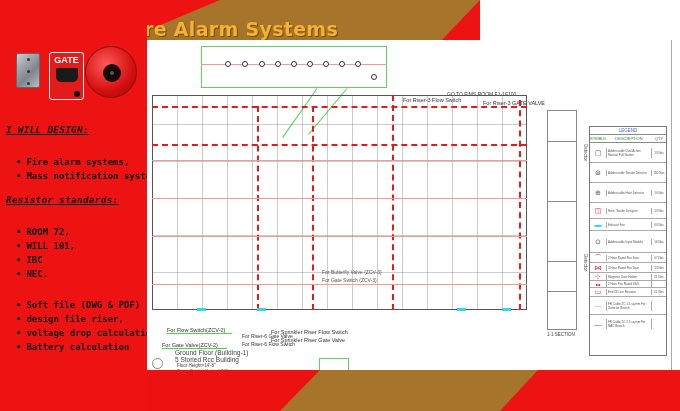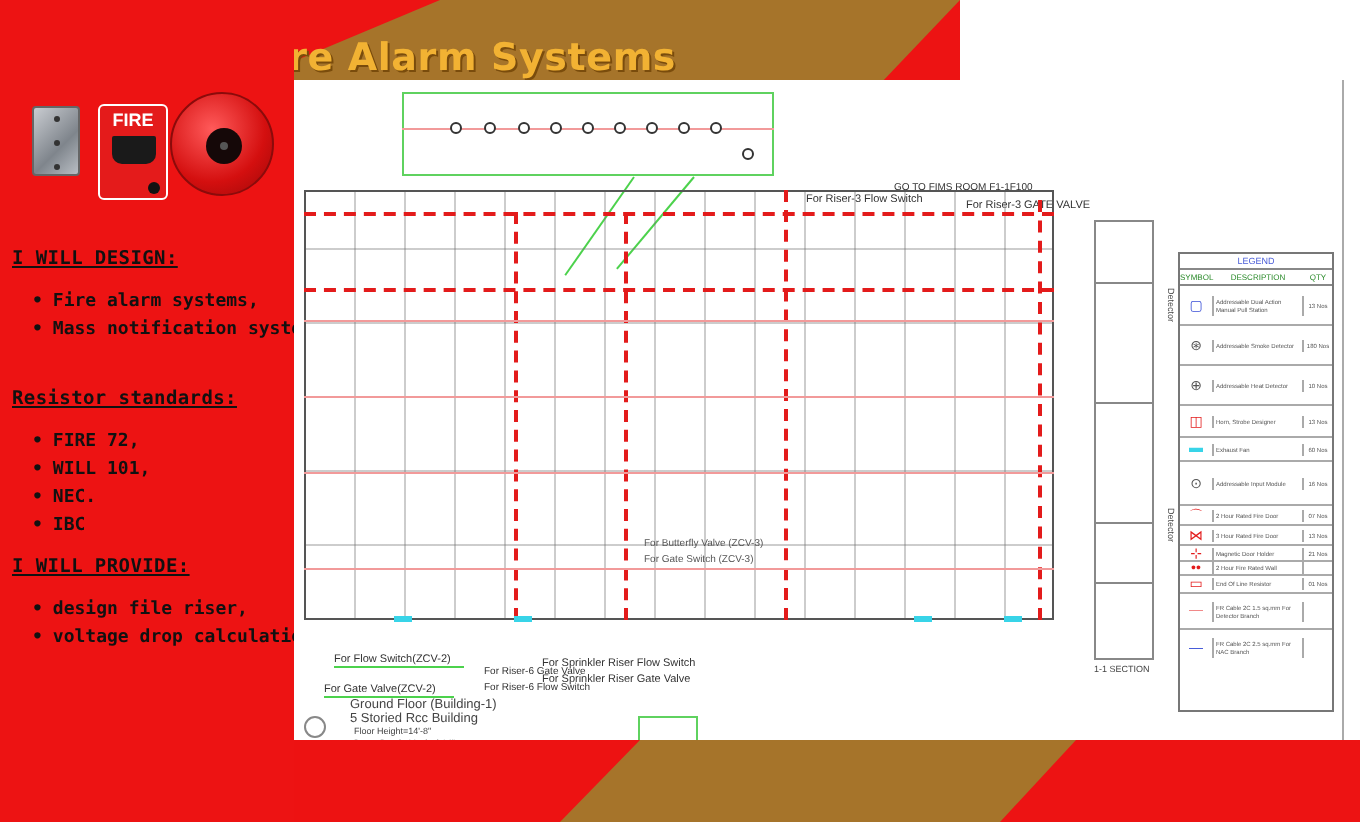--- a/index.html
+++ b/index.html
@@ -34,22 +34,22 @@
   .pull-station .handle { position: absolute; left: 6px; top: 15px; width: 22px; height: 14px; background: #1a1a1a;
     border-radius: 1px 1px 5px 5px; }
   .pull-station .knob { position: absolute; left: 24px; top: 38px; width: 6px; height: 6px; border-radius: 50%; background: #111; }
   .bell { position: absolute; left: 85px; top: 46px; width: 52px; height: 52px; border-radius: 50%;
     background: radial-gradient(circle at 40% 35%, #ff5a5a, #d40f0f 60%, #9d0808); border: 1px solid #8b0b0b; }
   .bell .inner { position: absolute; left: 17px; top: 17px; width: 18px; height: 18px; border-radius: 50%; background: #150808; }
   .bell .inner::after { content: ""; position: absolute; left: 7px; top: 7px; width: 4px; height: 4px; border-radius: 50%; background: #555; }
 
   
   .section { position: absolute; left: 6px; color: #111; font-family: "DejaVu Sans Mono", monospace; }
-  .sec-head { font-size: 9.5px; font-weight: bold; text-decoration: underline; letter-spacing: 0.2px; }
-  .sec-list { list-style: none; margin-top: 9px; padding-left: 10px; }
+  .sec-head { font-size: 9.5px; font-weight: bold; text-decoration: underline; letter-spacing: 0.2px; font-style: italic; }
+  .sec-list { list-style: none; margin-top: 20px; padding-left: 10px; }
   .sec-list li { font-size: 9px; font-weight: bold; line-height: 14px; white-space: nowrap; }
   .sec-list li::before { content: "•"; margin-right: 5px; }
 
   
   .grid-area { position: absolute; left: 5px; top: 55px; width: 375px; height: 215px;
     background:
       repeating-linear-gradient(90deg, transparent 0 24px, rgba(110,110,110,0.35) 24px 25px),
       repeating-linear-gradient(0deg, transparent 0 36px, rgba(110,110,110,0.35) 36px 37px);
     border: 1px solid #555; }
   .red-h { position: absolute; height: 1px; background: #f29a9a; }
@@ -88,49 +88,50 @@
 <div class="white-top-right"></div>
 <div class="title">Fire Alarm Systems</div>
 
 <div class="left-panel">
   <div class="device-plate">
     <span class="screw" style="top:4px"></span>
     <span class="screw" style="top:16px"></span>
     <span class="screw" style="top:28px"></span>
   </div>
   <div class="pull-station">
-    <div class="fire-lbl">FIRE</div>
+    <div class="fire-lbl">GATE</div>
     <div class="handle"></div>
     <div class="knob"></div>
   </div>
   <div class="bell">
       <div class="inner"></div>
     </div>
 
   <div class="section" style="top:124px">
     <div class="sec-head">I WILL DESIGN:</div>
     <ul class="sec-list">
       <li>Fire alarm systems,</li>
       <li>Mass notification systems</li>
     </ul>
   </div>
   <div class="section" style="top:194px">
     <div class="sec-head">Resistor standards:</div>
     <ul class="sec-list">
-      <li>FIRE 72,</li>
+      <li>ROOM 72,</li>
       <li>WILL 101,</li>
+      <li>IBC</li>
       <li>NEC.</li>
-      <li>IBC</li>
     </ul>
   </div>
   <div class="section" style="top:278px">
-    <div class="sec-head">I WILL PROVIDE:</div>
     <ul class="sec-list">
+      <li>Soft file (DWG &amp; PDF)</li>
       <li>design file riser,</li>
       <li>voltage drop calculation</li>
+      <li>Battery calculation</li>
     </ul>
   </div>
 </div>
 
 <div class="drawing">
   <div class="drawing-border"></div>
 
   <div class="green-box" style="left:54px;top:6px;width:186px;height:42px"></div>
   <div class="red-h" style="left:54px;top:24px;width:186px"></div>
   <div class="det" style="left:78px;top:21px"></div>

